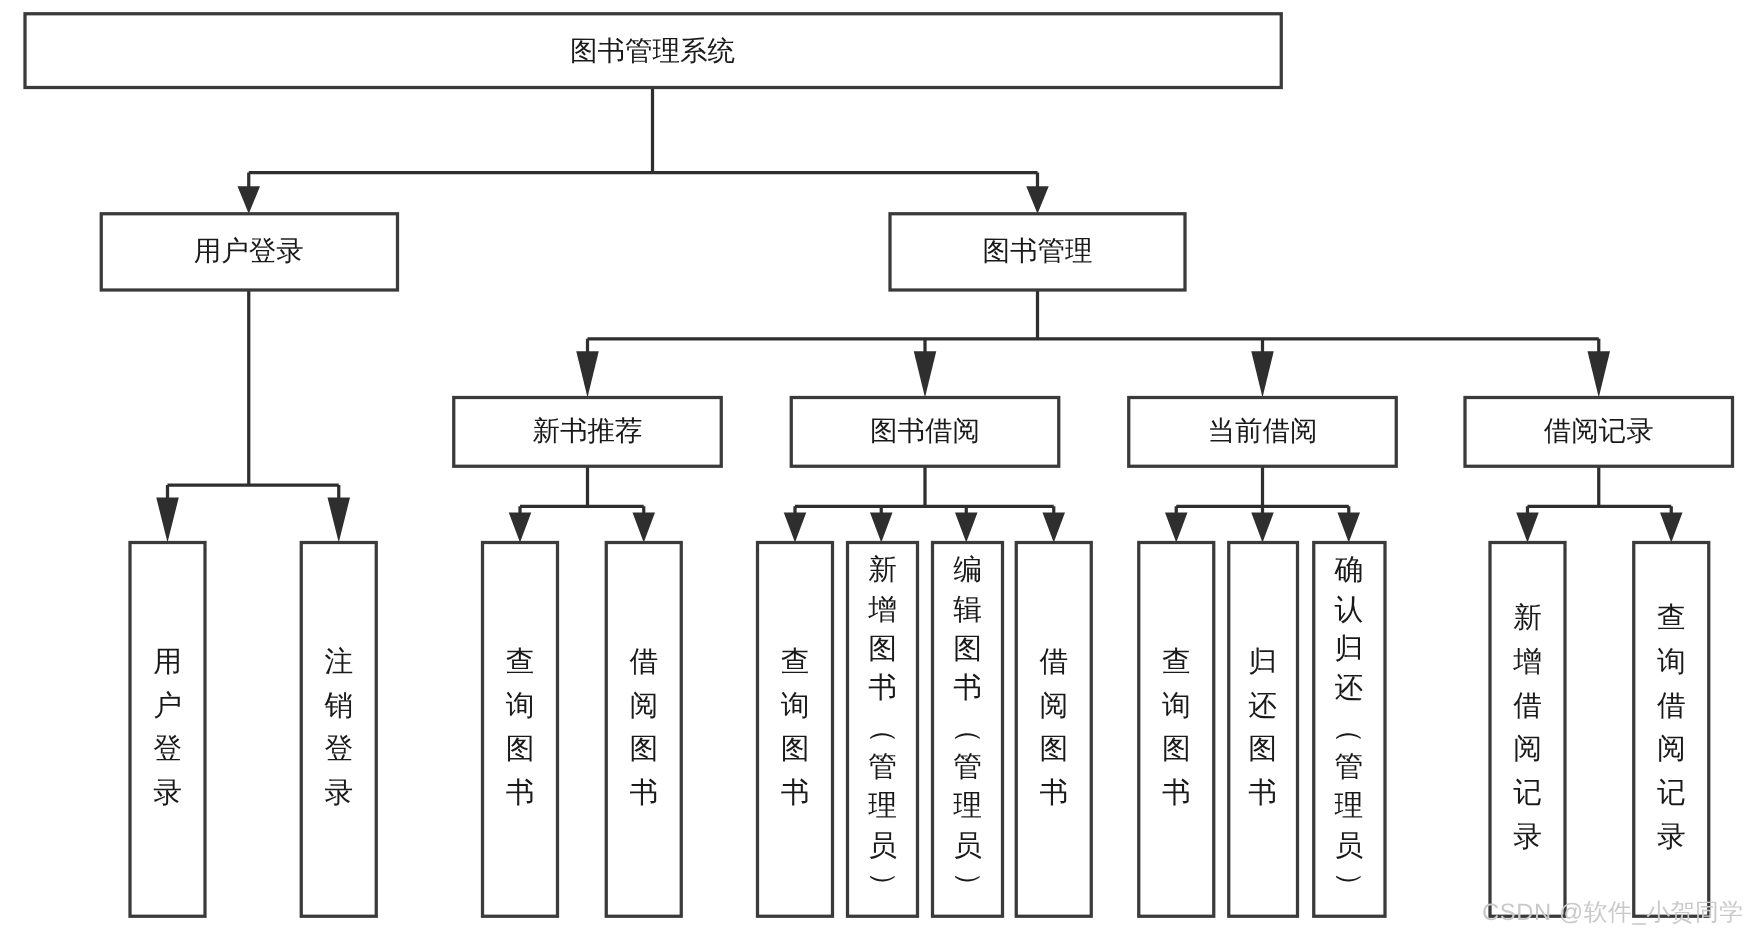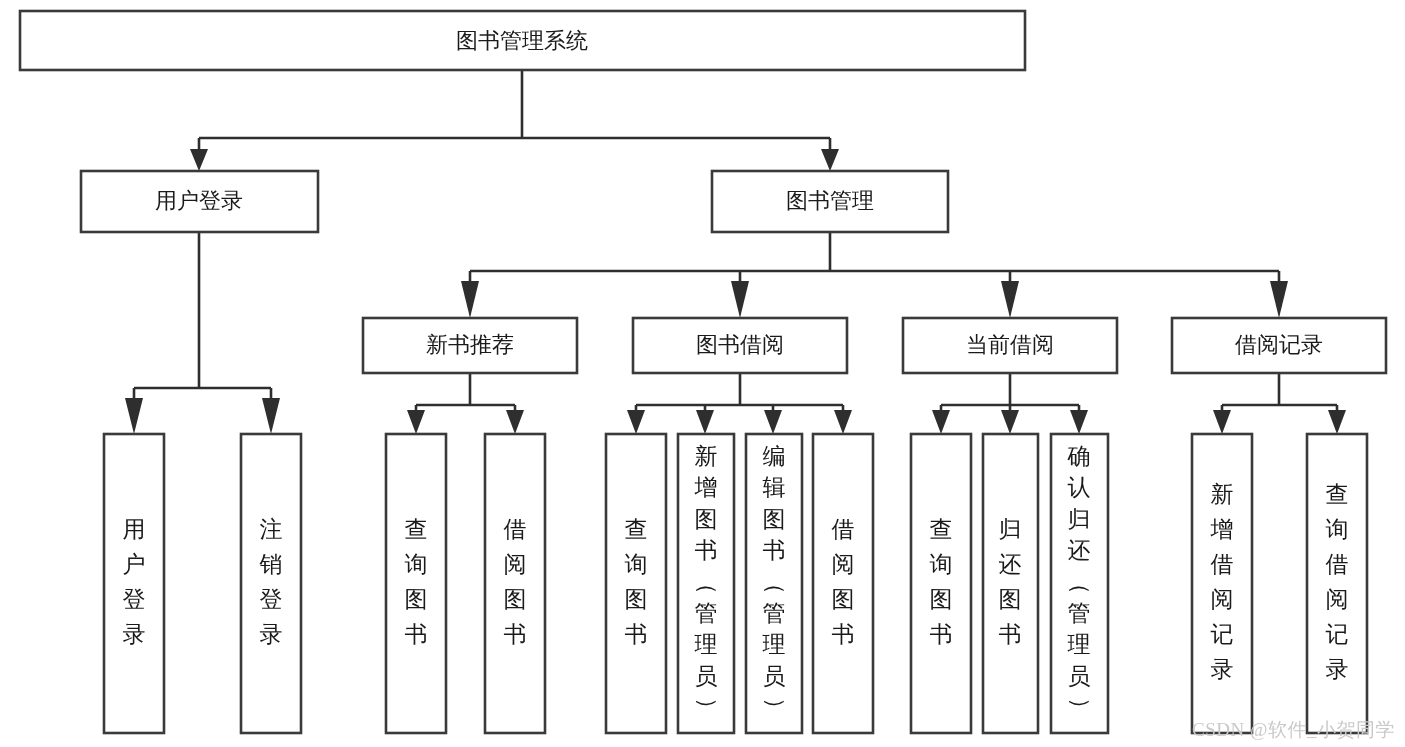--- a/index.html
+++ b/index.html
@@ -52,21 +52,21 @@
     font-family: "DejaVu Sans", "Liberation Sans", sans-serif;
     font-size: 23px;
     fill: #1a1a1a;
     text-anchor: middle;
     dominant-baseline: middle;
   }
   .watermark {
     position: absolute;
     right: 10px;
     bottom: 4px;
-    font-family: Liberation Serif, serif;
+    font-family: Liberation Sans, sans-serif;
     font-size: 19px;
     color: #c9c9c9;
     white-space: nowrap;
     letter-spacing: 0.5px;
     pointer-events: none;
     text-align: center;
   }
 </style>
 </head>
 <body>

